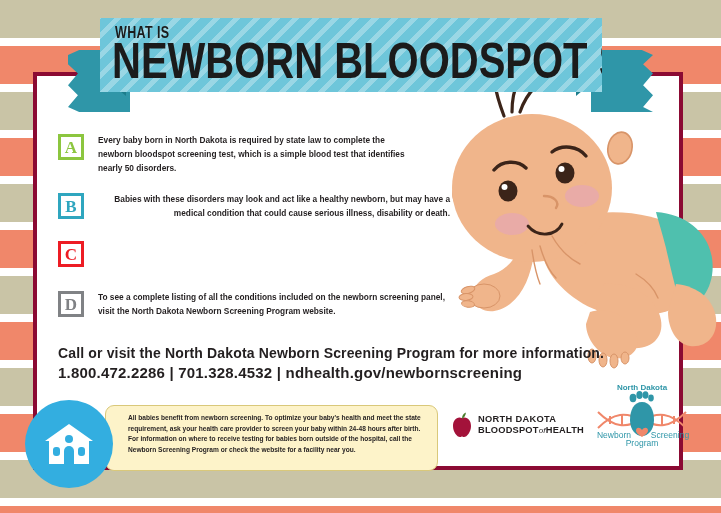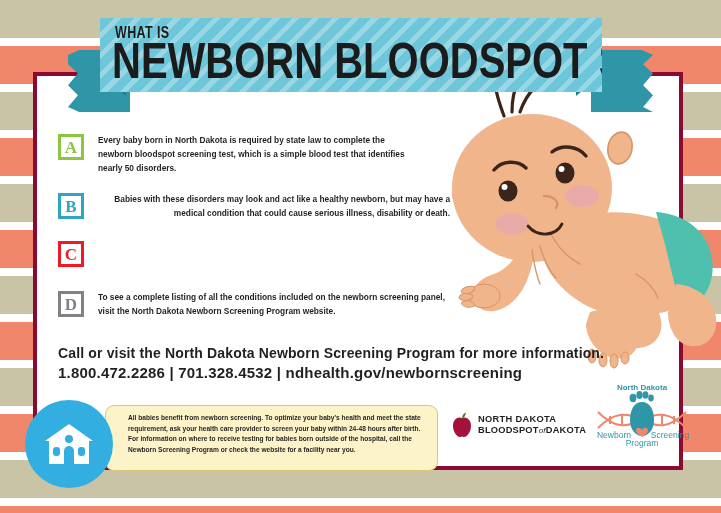--- a/index.html
+++ b/index.html
@@ -255,21 +255,21 @@
 </div>
 
 <div id="doh-logo">
   <svg width="20" height="26" viewBox="0 0 20 26">
     <path d="M10 6 C5 4 1 8 1 14 C1 20 5 25 8 25 C9.4 25 9.6 24.2 10 24.2
              C10.4 24.2 10.6 25 12 25 C15 25 19 20 19 14 C19 8 15 4 10 6 Z" fill="#a3123a"></path>
     <path d="M10 7 C10 4 11 1.5 14 0.5 C13.6 3.4 12.4 5.6 10 7 Z" fill="#4a7d2c"></path>
   </svg>
   <div id="doh-text">
     <div id="doh-line1">NORTH DAKOTA</div>
-    <div id="doh-line2"><span>BLOODSPOT</span><i>of</i><span>DAKOTA</span></div>
+    <div id="doh-line2"><span>BLOODSPOT</span><i>of</i><span>HEALTH</span></div>
   </div>
 </div>
 
 <div id="nbs-logo">
   <svg width="100" height="66" viewBox="0 0 100 66">
 
     <g stroke="#f0876a" stroke-width="2" fill="none">
       <path d="M6 46 C22 30 34 30 50 38 C66 46 78 46 94 30"></path>
       <path d="M6 30 C22 46 34 46 50 38 C66 30 78 30 94 46"></path>
       <path d="M18 34 L18 42 M30 33 L30 43 M70 33 L70 43 M82 34 L82 42"></path>

